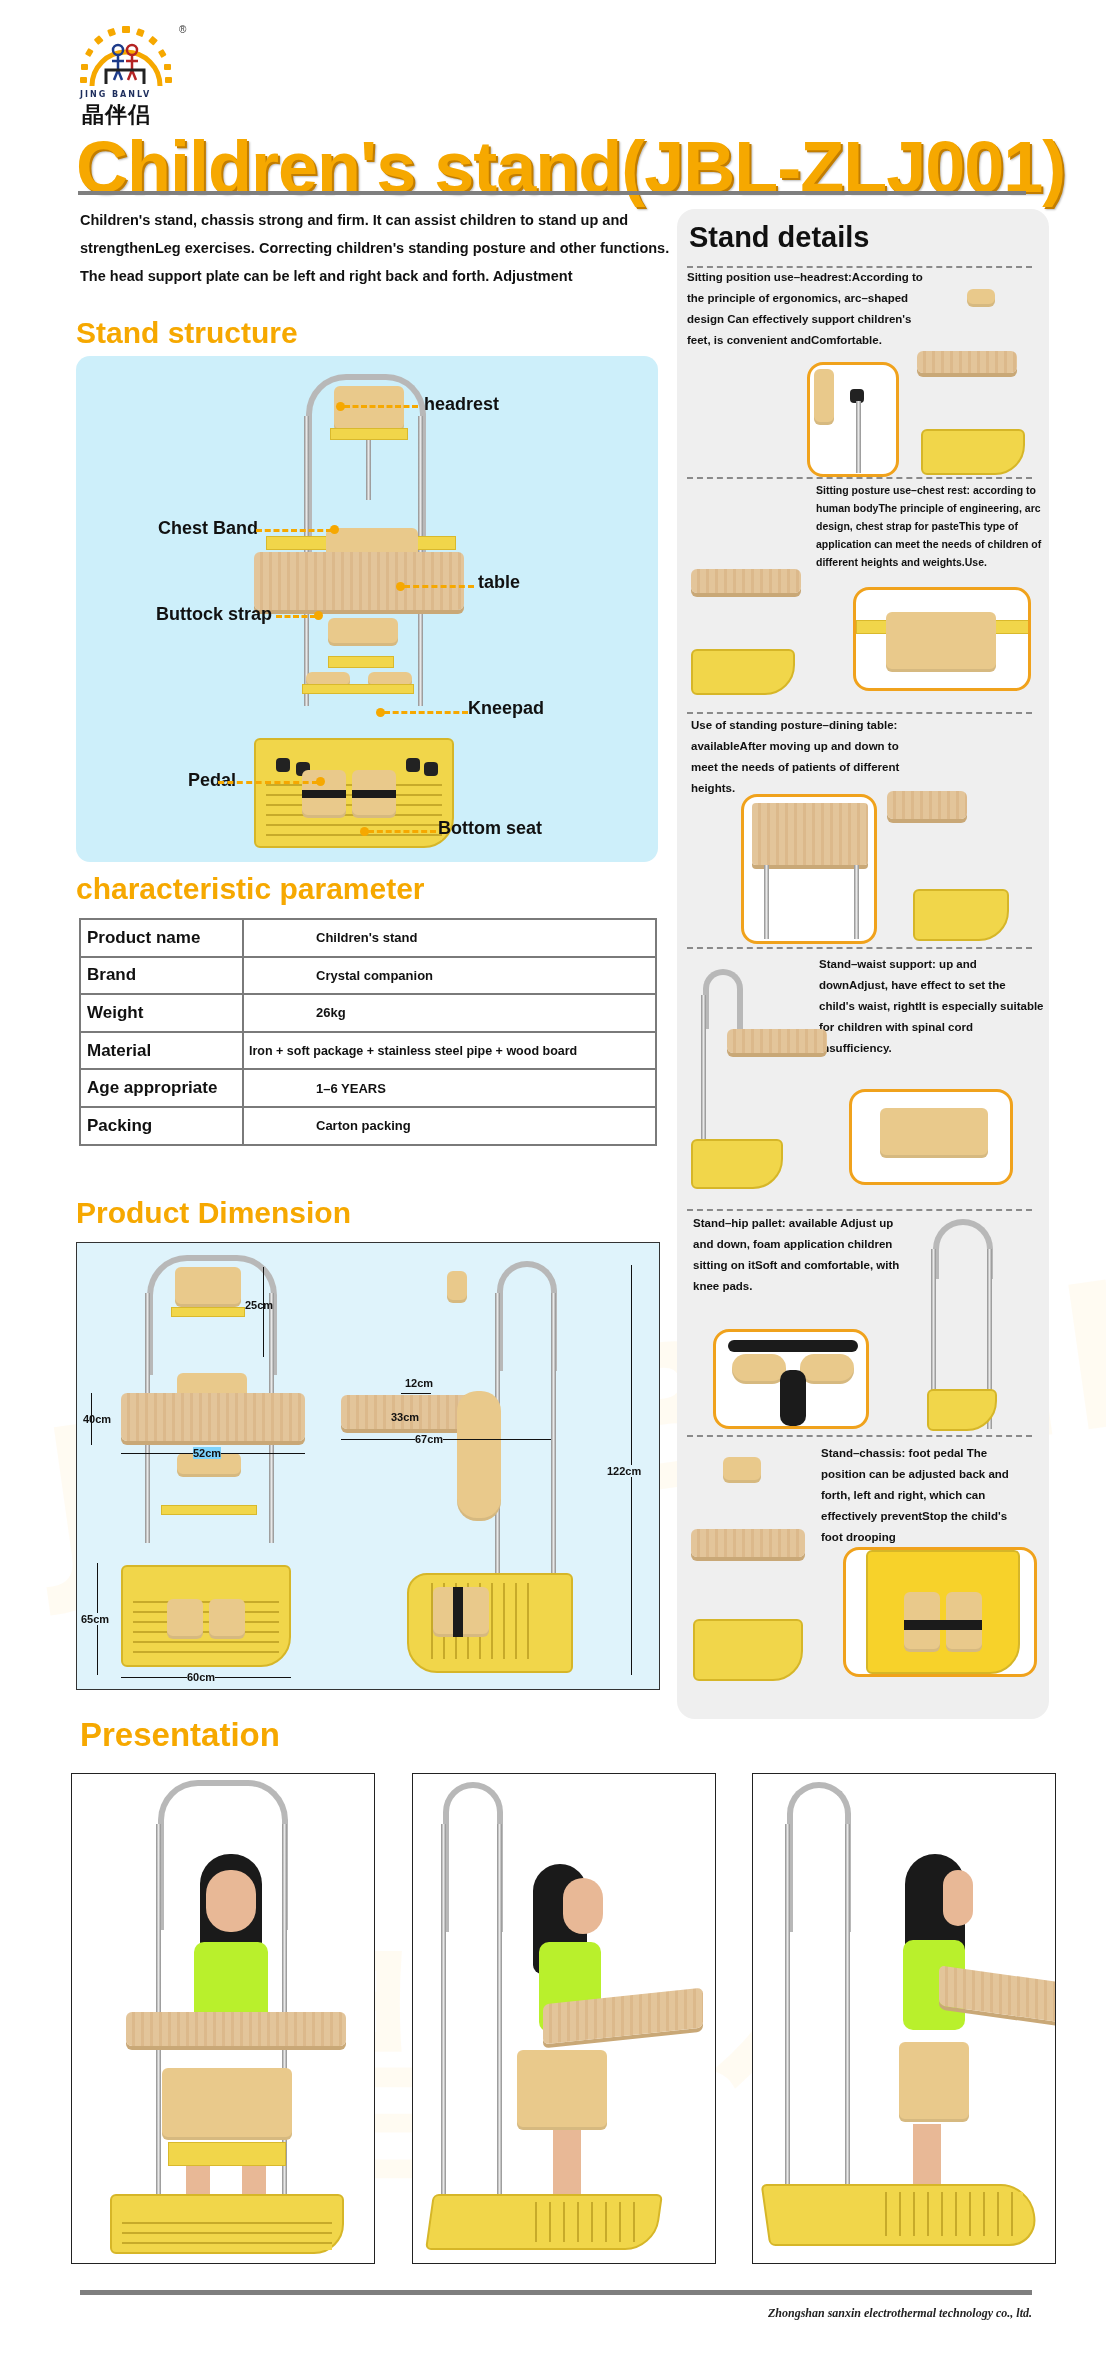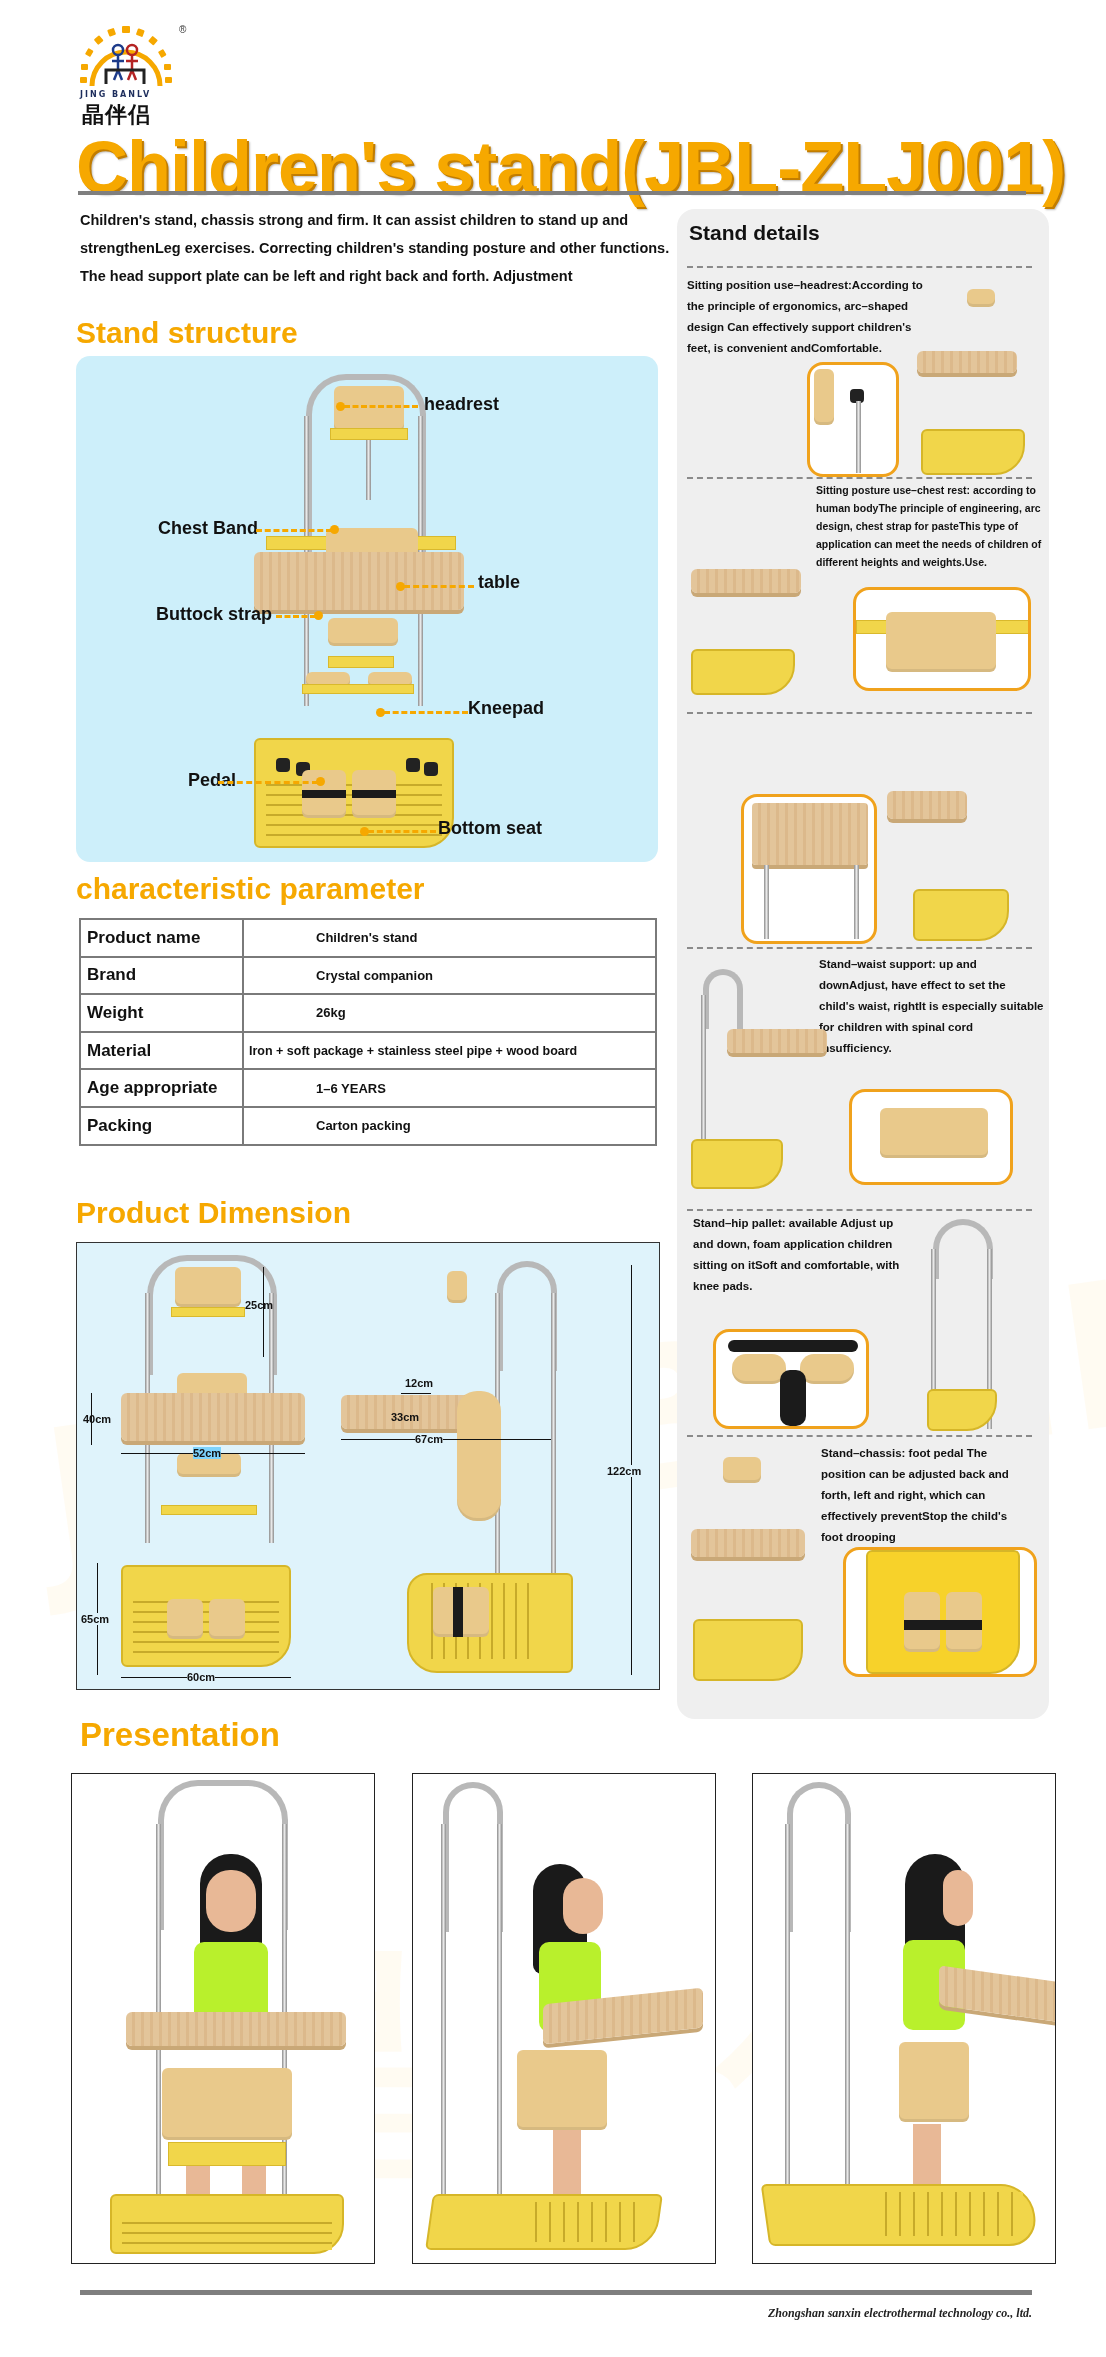--- a/index.html
+++ b/index.html
@@ -50,21 +50,21 @@
   .params td.v.wide { padding-left: 5px; font-size: 12.5px; }
 
   
   .dim-panel { left: 76px; top: 1242px; width: 584px; height: 448px; background: #dff3fb; border: 1.5px solid #333; overflow: hidden; }
   .dim-txt { position: absolute; font-size: 11px; font-weight: 700; color: #111; background: rgba(255,255,255,0.0); white-space: nowrap; }
   .arrow-v { position: absolute; width: 0; border-left: 1.5px solid #111; }
   .arrow-h { position: absolute; height: 0; border-top: 1.5px solid #111; }
 
   
   .side { left: 677px; top: 209px; width: 372px; height: 1510px; background: #efefef; border-radius: 18px; overflow: hidden; }
-  .side-title { position: absolute; left: 12px; top: 12px; font-size: 21px; font-weight: 700; color: #111; }
+  .side-title { position: absolute; left: 12px; top: 12px; font-size: 29px; font-weight: 700; color: #111; }
   .side-dash { position: absolute; left: 10px; width: 345px; border-top: 2px dashed #8a8a8a; }
   .side-text { position: absolute; font-size: 11.5px; font-weight: 700; line-height: 21px; color: #111; }
   .callout { position: absolute; background: #ffffff; border: 3px solid #f0a21c; border-radius: 16px; overflow: hidden; }
 
   
   .photo { position: absolute; top: 1773px; width: 304px; height: 491px; border: 1.5px solid #222; background: #ffffff; overflow: hidden; }
   .footer { right: 74px; top: 2306px; font-size: 12px; font-style: italic; font-weight: 700; font-family: "Liberation Serif", "DejaVu Serif", serif; color: #222; white-space: nowrap; }
 
   
   .skin { position: absolute; background: #e8b896; }
@@ -241,40 +241,41 @@
   <div class="arrow-h" style="left:264px; top:196px; width:210px;"></div>
   <span class="dim-txt" style="left:338px; top:190px; background:#dff3fb;">67cm</span>
   <div class="arrow-v" style="left:554px; top:22px; height:410px;"></div>
   <span class="dim-txt" style="left:530px; top:222px; background:#dff3fb;">122cm</span>
 </div>
 
 <div class="abs side">
   <div class="side-title">Stand details</div>
   <div class="side-dash" style="top:57px;"></div>
 
-  <p class="side-text" style="left:10px; top:66px; width:250px;">Sitting position use–headrest:According to the principle of ergonomics, arc–shaped design Can effectively support children's feet, is convenient andComfortable.</p>
+  <p class="side-text" style="left:10px; top:58px; width:250px;">Sitting position use–headrest:According to the principle of ergonomics, arc–shaped design Can effectively support children's feet, is convenient andComfortable.</p>
   <div class="callout" style="left:130px; top:153px; width:92px; height:115px;">
     <div class="pad" style="left:4px; top:4px; width:20px; height:56px;"></div>
     <div class="knob" style="left:40px; top:24px;"></div>
     <div class="pipe-v" style="left:46px; top:36px; height:72px;"></div>
   </div>
   <div class="pad" style="left:290px; top:80px; width:28px; height:18px;"></div>
   <div class="wood" style="left:240px; top:142px; width:100px; height:22px;"></div>
   <div class="base" style="left:244px; top:220px; width:104px; height:46px;"></div>
   <div class="side-dash" style="top:268px;"></div>
 
   <p class="side-text" style="left:139px; top:272px; width:230px; font-size:10.5px; line-height:18px;">Sitting posture use–chest rest: according to human bodyThe principle of engineering, arc design, chest strap for pasteThis type of application can meet the needs of children of different heights and weights.Use.</p>
   <div class="wood" style="left:14px; top:360px; width:110px; height:24px;"></div>
   <div class="base" style="left:14px; top:440px; width:104px; height:46px;"></div>
   <div class="callout" style="left:176px; top:378px; width:178px; height:104px;">
     <div class="yellow-bar" style="left:0; top:30px; width:178px; height:14px;"></div>
     <div class="pad" style="left:30px; top:22px; width:110px; height:60px;"></div>
   </div>
   <div class="side-dash" style="top:503px;"></div>
 
+  <p class="side-text" style="left:14px; top:506px; width:230px;">Use of standing posture–dining table: availableAfter moving up and down to meet the needs of patients of different heights.</p>
   <div class="callout" style="left:64px; top:585px; width:136px; height:150px;">
     <div class="wood" style="left:8px; top:6px; width:116px; height:62px; border-radius:4px;"></div>
     <div class="pipe-v" style="left:20px; top:68px; height:74px;"></div>
     <div class="pipe-v" style="left:110px; top:68px; height:74px;"></div>
   </div>
   <div class="wood" style="left:210px; top:582px; width:80px; height:28px;"></div>
   <div class="base" style="left:236px; top:680px; width:96px; height:52px;"></div>
   <div class="side-dash" style="top:738px;"></div>
 
   <p class="side-text" style="left:142px; top:745px; width:225px;">Stand–waist support: up and downAdjust, have effect to set the child's waist, rightIt is especially suitable for children with spinal cord insufficiency.</p>

